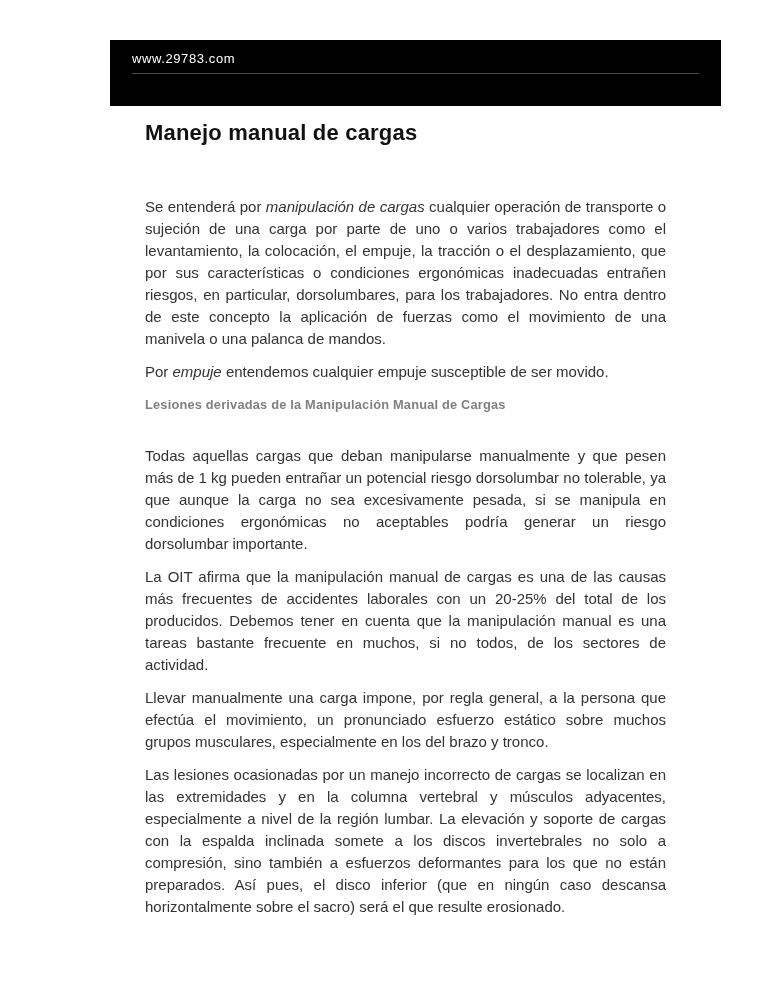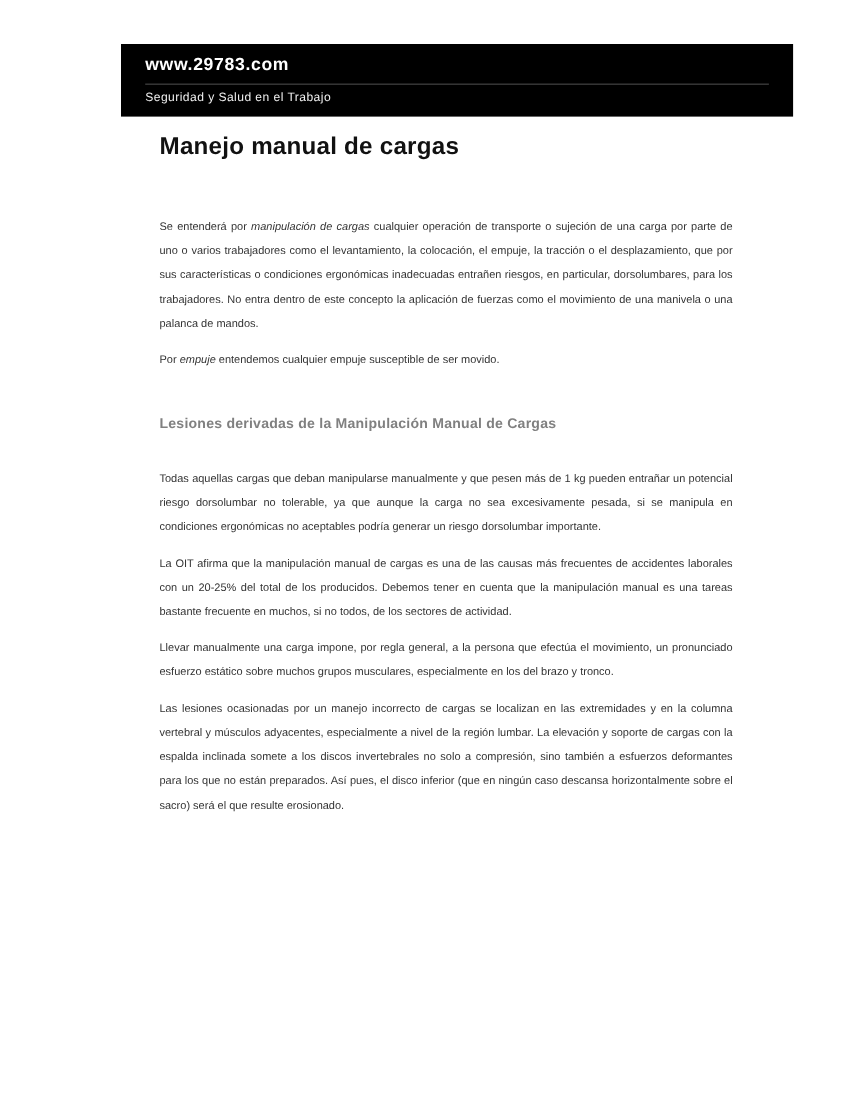--- a/index.html
+++ b/index.html
@@ -20,22 +20,22 @@
     position: absolute;
     left: 110px;
     top: 40px;
     width: 611px;
     height: 66px;
     background: #000000;
     padding: 11px 22px 8px 22px;
   }
   .banner-site {
     color: #ffffff;
-    font-size: 16px;
-    font-weight: bold;
+    font-size: 13px;
+    font-weight: normal;
     letter-spacing: 0.6px;
     padding-bottom: 7px;
     border-bottom: 1px solid #4a4a4a;
   }
   .banner-tagline {
     color: #f0f0f0;
     font-size: 11px;
     letter-spacing: 0.4px;
     padding-top: 6px;
   }
@@ -46,44 +46,43 @@
     width: 521px;
   }
   .doc-title {
     font-size: 22px;
     font-weight: bold;
     color: #111111;
     margin-bottom: 50px;
     letter-spacing: 0.2px;
   }
   .para {
-    font-size: 10px;
+    font-size: 15px;
     line-height: 22px;
     text-align: justify;
     color: #333333;
     margin-bottom: 11px;
   }
   .para em { font-style: italic; }
   .section-heading {
     font-size: 12.8px;
     font-weight: bold;
     color: #808080;
-    margin-top: 38px;
+    margin-top: 14px;
     margin-bottom: 33px;
     letter-spacing: 0.2px;
   }
 </style>
 </head>
 <body>
 
 <div class="page">
 
   <header class="banner">
     <div class="banner-site">www.29783.com</div>
-    <div class="banner-tagline">Seguridad y Salud en el Trabajo</div>
   </header>
 
   <main class="content">
 
     <h1 class="doc-title">Manejo manual de cargas</h1>
 
     <p class="para"><span>Se entenderá por </span><em>manipulación de cargas</em><span> cualquier operación de transporte o sujeción de una carga por parte de uno o varios trabajadores como el levantamiento, la colocación, el empuje, la tracción o el desplazamiento, que por sus características o condiciones ergonómicas inadecuadas entrañen riesgos, en particular, dorsolumbares, para los trabajadores. No entra dentro de este concepto la aplicación de fuerzas como el movimiento de una manivela o una palanca de mandos.</span></p>
 
     <p class="para"><span>Por </span><em>empuje</em><span> entendemos cualquier empuje susceptible de ser movido.</span></p>
 

